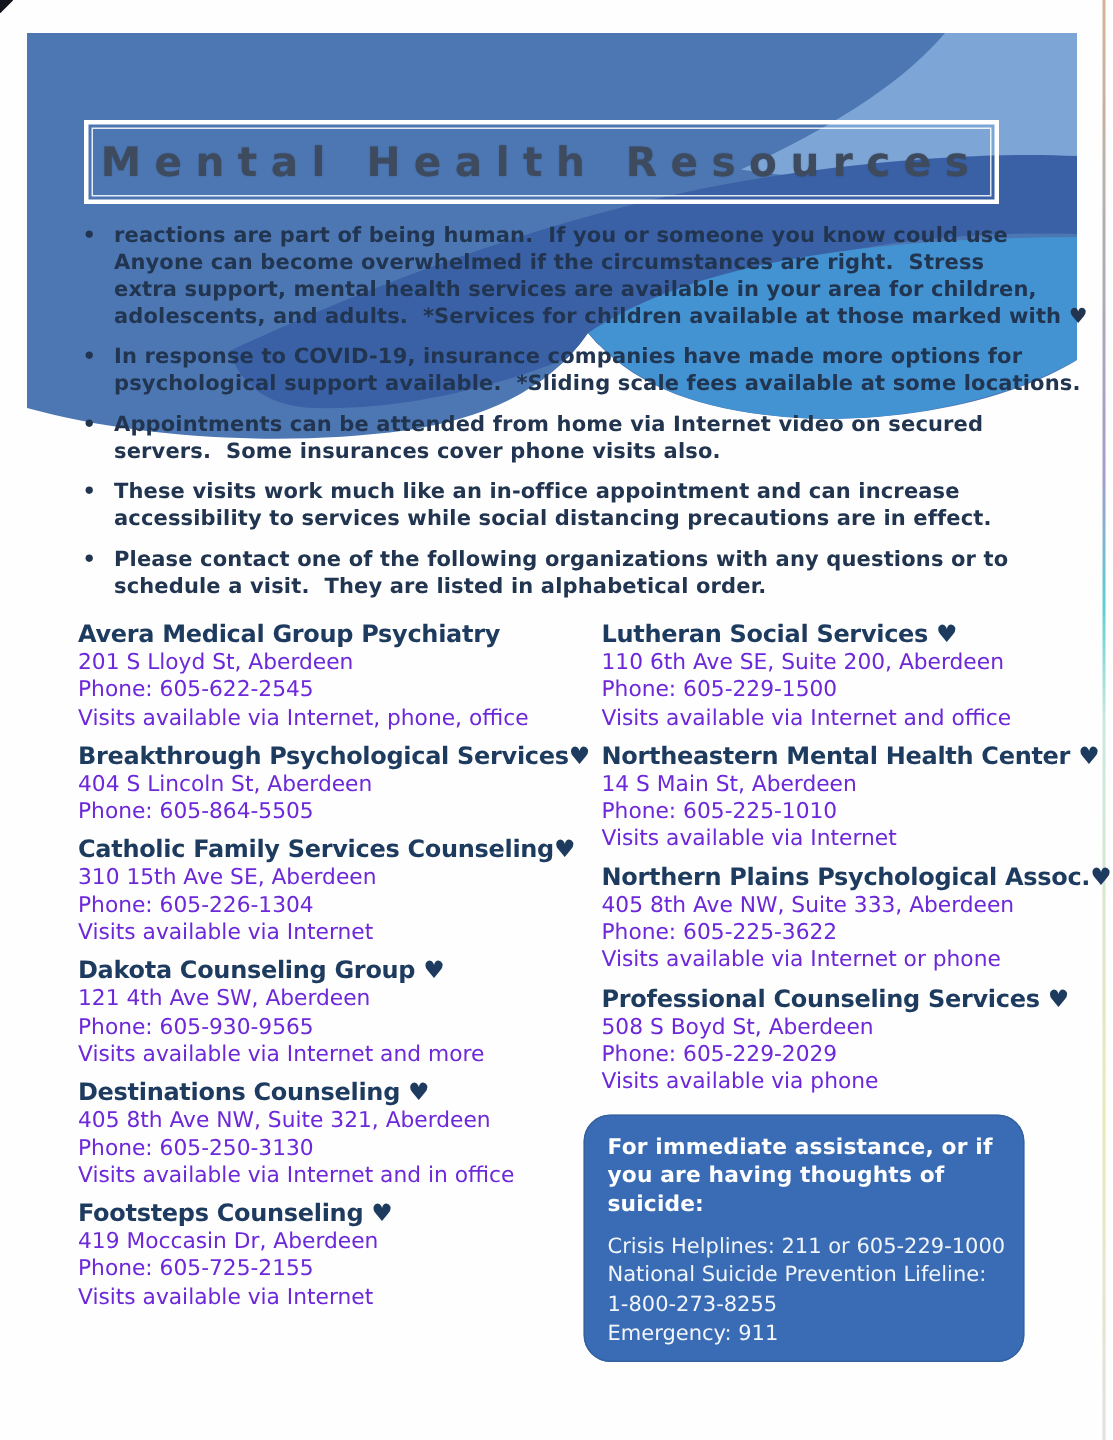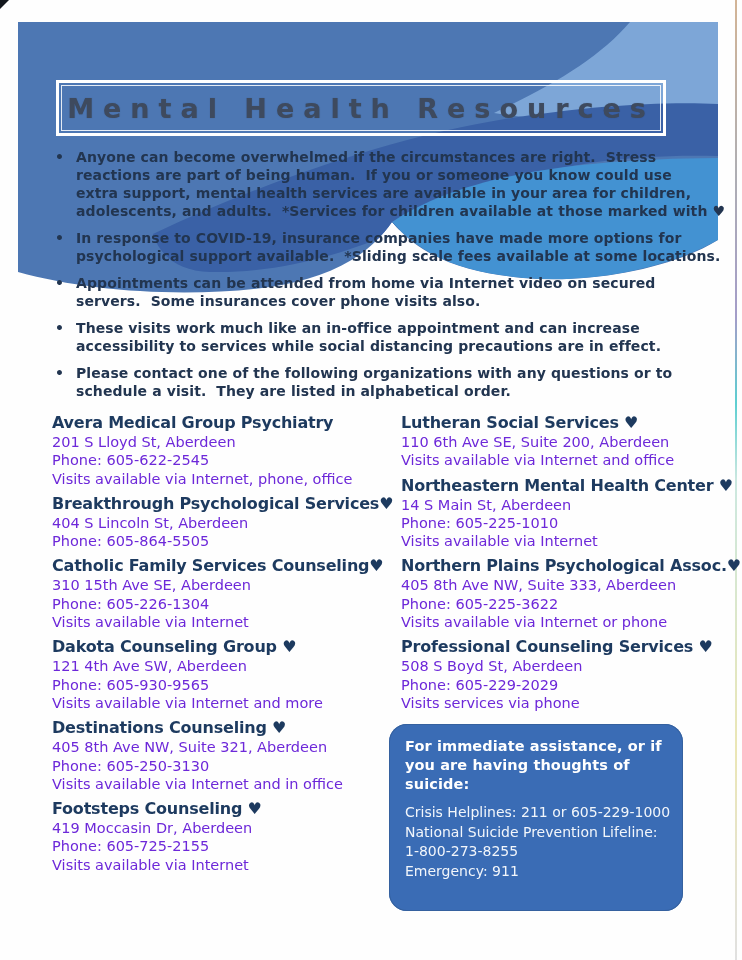--- a/index.html
+++ b/index.html
@@ -61,21 +61,21 @@
     white-space:nowrap;letter-spacing:-.2px;
   }
   .provider-line{
     font-size:14.5px;color:#6d28d9;line-height:18.3px;white-space:nowrap;
   }
   
   .crisis-box{
     margin-top:12px;margin-left:-12px;
     width:294px;box-sizing:border-box;
     background:#3a6cb5;border-radius:18px;
-    padding:13px 14px 30px 16px;
+    padding:13px 14px 8px 16px;
     box-shadow:0 0 0 1px #35619f inset;
   }
   .crisis-heading{
     color:#ffffff;font-weight:bold;font-size:14.5px;line-height:19px;
     margin-bottom:9px;letter-spacing:.1px;
   }
   .crisis-line{color:#f2f6fb;font-size:14px;line-height:19.5px;white-space:nowrap;}
 </style>
 </head>
 <body>
@@ -117,22 +117,22 @@
     </svg>
     <div class="title-box">
       <div class="page-title">Mental Health Resources</div>
     </div>
   </div>
 
   <div class="bullets">
     <div class="bullet-item">
       <div class="bullet-marker">•</div>
       <div class="bullet-lines">
+        <div class="bullet-line">reactions are part of being human.  If you or someone you know could use</div>
         <div class="bullet-line">Anyone can become overwhelmed if the circumstances are right.  Stress</div>
-        <div class="bullet-line">reactions are part of being human.  If you or someone you know could use</div>
         <div class="bullet-line">extra support, mental health services are available in your area for children,</div>
         <div class="bullet-line">adolescents, and adults.  *Services for children available at those marked with ♥</div>
       </div>
     </div>
     <div class="bullet-item">
       <div class="bullet-marker">•</div>
       <div class="bullet-lines">
         <div class="bullet-line">In response to COVID-19, insurance companies have made more options for</div>
         <div class="bullet-line">psychological support available.  *Sliding scale fees available at some locations.</div>
       </div>
@@ -197,39 +197,40 @@
         <div class="provider-line">419 Moccasin Dr, Aberdeen</div>
         <div class="provider-line">Phone: 605-725-2155</div>
         <div class="provider-line">Visits available via Internet</div>
       </div>
     </div>
 
     <div class="col">
       <div class="provider-entry">
         <div class="provider-name">Lutheran Social Services ♥</div>
         <div class="provider-line">110 6th Ave SE, Suite 200, Aberdeen</div>
+        <div class="provider-line">Phone: 605-229-1500</div>
         <div class="provider-line">Visits available via Internet and office</div>
       </div>
       <div class="provider-entry">
         <div class="provider-name">Northeastern Mental Health Center ♥</div>
         <div class="provider-line">14 S Main St, Aberdeen</div>
         <div class="provider-line">Phone: 605-225-1010</div>
         <div class="provider-line">Visits available via Internet</div>
       </div>
       <div class="provider-entry">
         <div class="provider-name">Northern Plains Psychological Assoc.♥</div>
         <div class="provider-line">405 8th Ave NW, Suite 333, Aberdeen</div>
         <div class="provider-line">Phone: 605-225-3622</div>
         <div class="provider-line">Visits available via Internet or phone</div>
       </div>
       <div class="provider-entry">
         <div class="provider-name">Professional Counseling Services ♥</div>
         <div class="provider-line">508 S Boyd St, Aberdeen</div>
         <div class="provider-line">Phone: 605-229-2029</div>
-        <div class="provider-line">Visits services via phone</div>
+        <div class="provider-line">Visits available via phone</div>
       </div>
 
       <div class="crisis-box">
         <div class="crisis-heading">For immediate assistance, or if you are having thoughts of suicide:</div>
         <div class="crisis-line">Crisis Helplines: 211 or 605-229-1000</div>
         <div class="crisis-line">National Suicide Prevention Lifeline:</div>
         <div class="crisis-line">1-800-273-8255</div>
         <div class="crisis-line">Emergency: 911</div>
       </div>
     </div>

